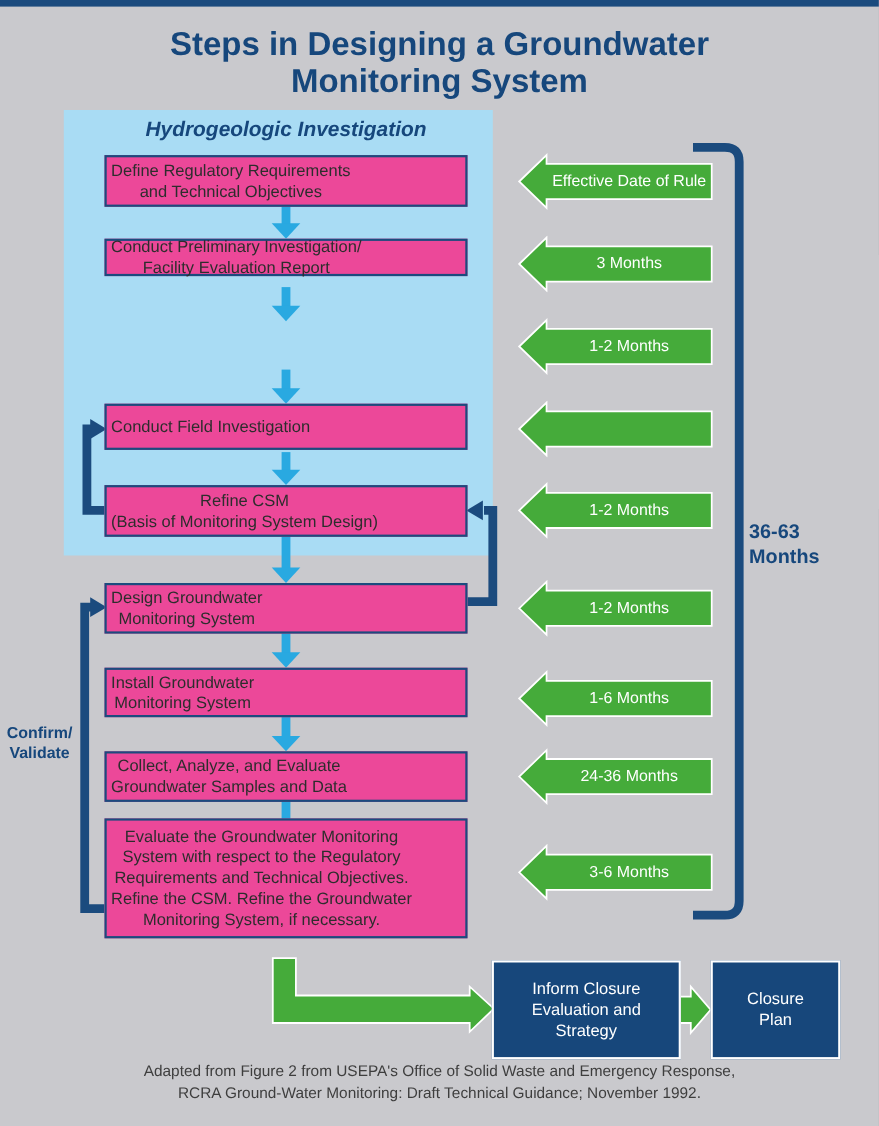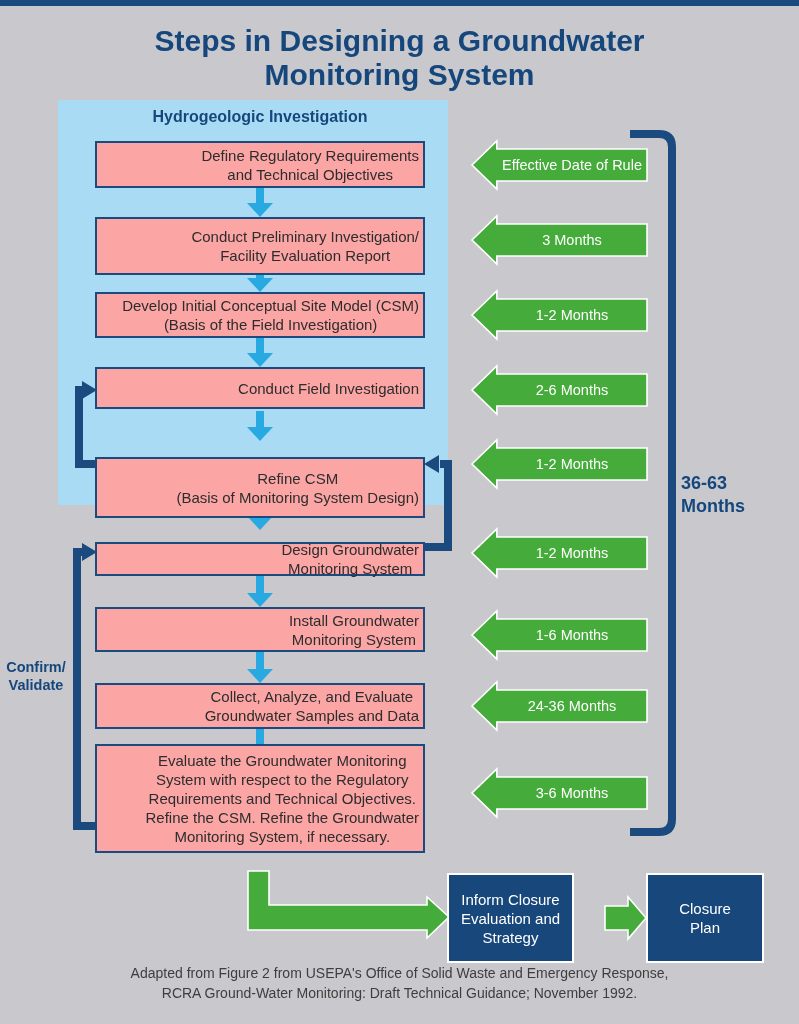--- a/index.html
+++ b/index.html
@@ -11,26 +11,26 @@
   }
   [data-bind]{white-space:pre-line;}
   .topbar{position:absolute;left:0;top:0;width:799px;height:6px;background:#1b4b7e;z-index:5;}
   .title{
     position:absolute;left:0;top:24px;width:799px;text-align:center;
     font-size:30px;font-weight:bold;color:#16477c;line-height:34px;z-index:1;
   }
   .panel{position:absolute;left:58px;top:100px;width:390px;height:405px;background:#a9dcf4;z-index:0;}
   .panel-title{
     position:absolute;left:95px;top:108px;width:330px;text-align:center;
-    font-size:16px;font-weight:bold;color:#16477c;z-index:1;
+    font-size:19px;font-weight:bold;color:#16477c;z-index:1;font-style:italic;
   }
   svg.overlay{position:absolute;left:0;top:0;width:799px;height:1024px;z-index:1;}
   .sbox{
-    position:absolute;left:95px;width:330px;background:#fca5a5;border:2px solid #1b4b7e;
-    box-sizing:border-box;display:flex;align-items:center;justify-content:flex-end;
+    position:absolute;left:95px;width:330px;background:#ec4899;border:2px solid #1b4b7e;
+    box-sizing:border-box;display:flex;align-items:center;justify-content:flex-start;
     z-index:2;
   }
   .sbox span{
     display:block;text-align:center;font-size:15px;line-height:19px;color:#2d2d2d;padding:0 4px;
   }
   .marrow{position:absolute;left:470px;width:179px;height:52px;z-index:2;}
   .marrow svg{position:absolute;left:0;top:0;width:100%;height:100%;}
   .marrow polygon{fill:#45ab3a;stroke:#ffffff;stroke-width:1.6;}
   .marrow span{
     position:absolute;left:28px;right:3px;top:9px;bottom:9px;
@@ -108,36 +108,32 @@
 
     <polygon points="248,871 269,871 269,905 427,905 427,897 449,917 427,938 427,930 248,930" fill="#45ab3a" stroke="#ffffff" stroke-width="1.6"></polygon>
 
     <polygon points="605,906 628,906 628,897 646,918 628,939 628,930 605,930" fill="#45ab3a" stroke="#ffffff" stroke-width="1.6"></polygon>
   </svg>
 
   <div class="sbox" style="top:141px;height:47px">
       <span data-bind="steps.0.label">Define Regulatory Requirements
 and Technical Objectives</span>
     </div>
-  <div class="sbox" style="top:217px;height:58px">
+  <div class="sbox" style="top:217px;height:34px">
       <span data-bind="steps.1.label">Conduct Preliminary Investigation/
 Facility Evaluation Report</span>
     </div>
-  <div class="sbox" style="top:292px;height:46px">
-      <span data-bind="steps.2.label">Develop Initial Conceptual Site Model (CSM)
-(Basis of the Field Investigation)</span>
-    </div>
   <div class="sbox" style="top:367px;height:42px">
       <span data-bind="steps.3.label">Conduct Field Investigation</span>
     </div>
-  <div class="sbox" style="top:457px;height:61px">
+  <div class="sbox" style="top:441px;height:47px">
       <span data-bind="steps.4.label">Refine CSM
 (Basis of Monitoring System Design)</span>
     </div>
-  <div class="sbox" style="top:542px;height:34px">
+  <div class="sbox" style="top:530px;height:46px">
       <span data-bind="steps.5.label">Design Groundwater
 Monitoring System</span>
     </div>
   <div class="sbox" style="top:607px;height:45px">
       <span data-bind="steps.6.label">Install Groundwater
 Monitoring System</span>
     </div>
   <div class="sbox" style="top:683px;height:46px">
       <span data-bind="steps.7.label">Collect, Analyze, and Evaluate
 Groundwater Samples and Data</span>
@@ -165,21 +161,20 @@
   <div class="marrow" style="top:289px">
     <svg viewBox="0 0 180 52" preserveAspectRatio="none">
         <polygon points="2,26 27,2 27,10 178,10 178,42 27,42 27,50"></polygon>
       </svg>
     <span data-bind="steps.2.duration">1-2 Months</span>
   </div>
   <div class="marrow" style="top:364px">
     <svg viewBox="0 0 180 52" preserveAspectRatio="none">
         <polygon points="2,26 27,2 27,10 178,10 178,42 27,42 27,50"></polygon>
       </svg>
-    <span data-bind="steps.3.duration">2-6 Months</span>
   </div>
   <div class="marrow" style="top:438px">
     <svg viewBox="0 0 180 52" preserveAspectRatio="none">
         <polygon points="2,26 27,2 27,10 178,10 178,42 27,42 27,50"></polygon>
       </svg>
     <span data-bind="steps.4.duration">1-2 Months</span>
   </div>
   <div class="marrow" style="top:527px">
     <svg viewBox="0 0 180 52" preserveAspectRatio="none">
         <polygon points="2,26 27,2 27,10 178,10 178,42 27,42 27,50"></polygon>
@@ -203,21 +198,21 @@
         <polygon points="2,26 27,2 27,10 178,10 178,42 27,42 27,50"></polygon>
       </svg>
     <span data-bind="steps.8.duration">3-6 Months</span>
   </div>
 
   <div class="total-label" data-bind="annotations.total_duration">36-63
 Months</div>
   <div class="confirm-label" data-bind="annotations.confirm_validate">Confirm/
 Validate</div>
 
-  <div class="navybox" style="left:447px;top:873px;width:127px;height:90px">
+  <div class="navybox" style="left:447px;top:873px;width:172px;height:90px">
     <span data-bind="closure.inform_label">Inform Closure
 Evaluation and
 Strategy</span>
   </div>
   <div class="navybox" style="left:646px;top:873px;width:118px;height:90px">
     <span data-bind="closure.plan_label">Closure
 Plan</span>
   </div>
 
   <div class="caption" data-bind="caption">Adapted from Figure 2 from USEPA's Office of Solid Waste and Emergency Response,

